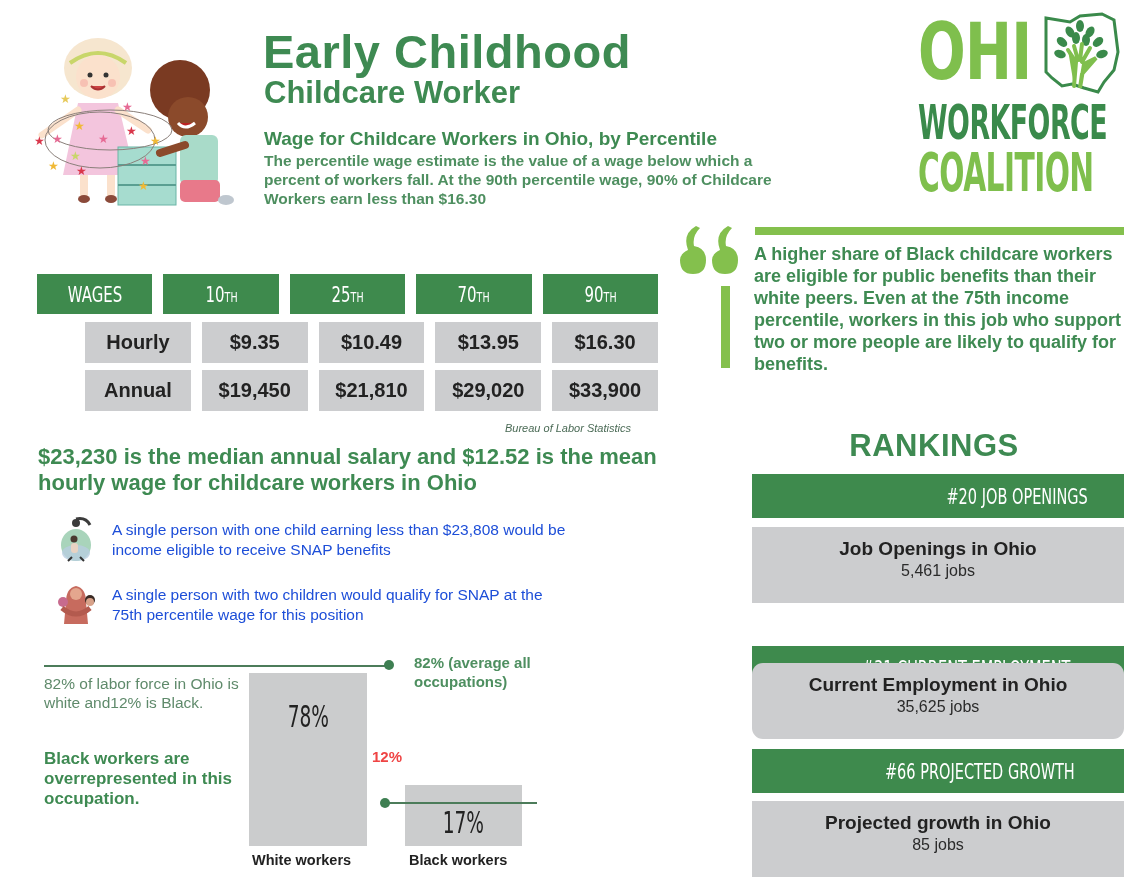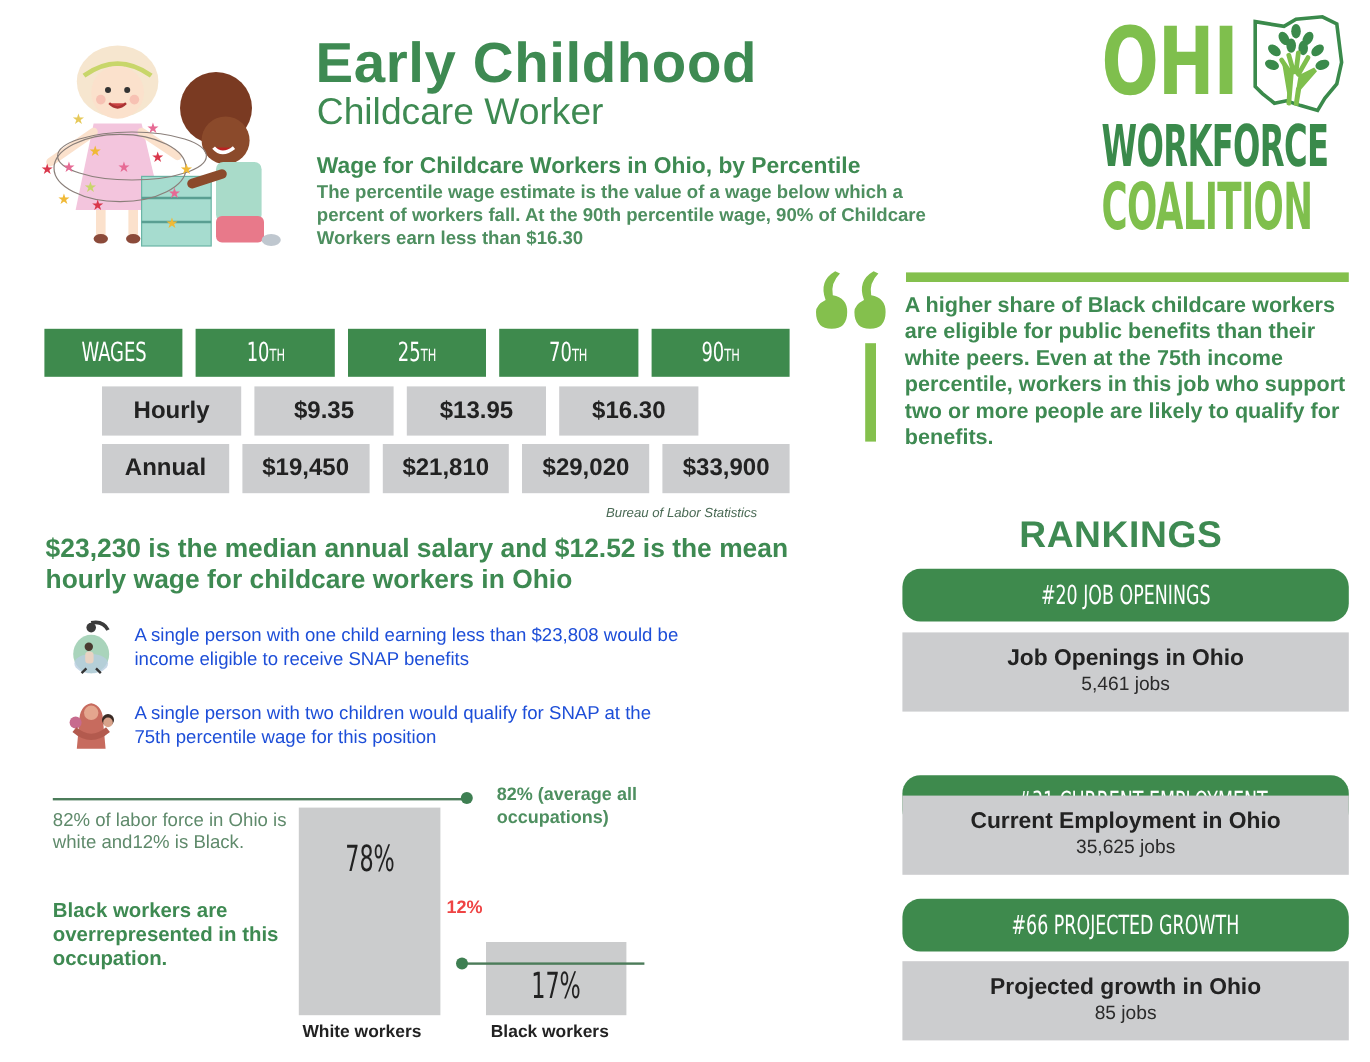--- a/index.html
+++ b/index.html
@@ -4,21 +4,21 @@
 <style>
   * { box-sizing: border-box; margin: 0; padding: 0; }
   html, body { width: 1142px; height: 885px; background: #ffffff; overflow: hidden; }
   body { position: relative; font-family: "Liberation Sans", "DejaVu Sans", sans-serif; color: #2b2b2b; }
 
   .abs { position: absolute; }
 
   
   .illustration { left: 30px; top: 35px; width: 210px; height: 175px; }
   .title-main { left: 263px; top: 26px; font-size: 47px; font-weight: 700; color: #3e8a52; letter-spacing: 0.5px; line-height: 52px; white-space: nowrap; }
-  .title-sub { left: 264px; top: 75px; font-size: 31px; font-weight: 400; color: #3e8a52; line-height: 36px; white-space: nowrap; }
+  .title-sub { left: 264px; top: 75px; font-size: 31px; font-weight: 700; color: #3e8a52; line-height: 36px; white-space: nowrap; }
   .wage-heading { left: 264px; top: 128px; font-size: 19px; font-weight: 700; color: #3e8a52; white-space: nowrap; }
   .wage-desc { left: 264px; top: 151px; width: 540px; font-size: 15.5px; font-weight: 700; color: #4e8f60; line-height: 19px; }
 
   
   .logo { left: 915px; top: 12px; width: 210px; height: 185px; }
   .logo-ohi { position: absolute; left: 3px; top: 0px; font-family: "DejaVu Sans", sans-serif; font-weight: 700; font-size: 78px; line-height: 80px; color: #7fbf4d; transform: scaleX(0.72); transform-origin: left top; letter-spacing: -1px; }
   .logo-workforce { position: absolute; left: 3px; top: 86px; font-family: "DejaVu Sans", sans-serif; font-weight: 700; font-size: 48px; line-height: 48px; color: #3a8a4b; transform: scaleX(0.56); transform-origin: left top; white-space: nowrap; letter-spacing: -1px; }
   .logo-coalition { position: absolute; left: 3px; top: 134px; font-family: "DejaVu Sans", sans-serif; font-weight: 700; font-size: 54px; line-height: 54px; color: #7fbf4d; transform: scaleX(0.55); transform-origin: left top; white-space: nowrap; letter-spacing: -1px; }
   .logo-map { position: absolute; left: 125px; top: 0px; width: 85px; height: 85px; }
 
@@ -62,23 +62,23 @@
   .black-avg-label { left: 372px; top: 724px; font-size: 15px; font-weight: 700; color: #ef4444; margin-top: 24px; }
 
   
   .quote-mark { left: 678px; top: 224px; width: 62px; height: 52px; }
   .quote-vbar { left: 721px; top: 286px; width: 9px; height: 82px; background: #84c04d; }
   .quote-hbar { left: 755px; top: 227px; width: 369px; height: 8px; background: #84c04d; }
   .quote-text { left: 754px; top: 243px; width: 380px; font-size: 18px; font-weight: 700; color: #3e8a52; line-height: 22px; }
 
   
   .rankings-title { left: 752px; top: 428px; width: 364px; text-align: center; font-size: 31px; font-weight: 700; color: #3e8a52; letter-spacing: 0.5px; }
-  .rank-head { left: 752px; width: 372px; height: 44px; background: #3e8a4d; color: #ffffff; display: flex; align-items: center; justify-content: center; font-family: "DejaVu Sans", sans-serif; font-size: 22px; border-radius: 15px; }
+  .rank-head { left: 752px; width: 372px; height: 44px; background: #3e8a4d; color: #ffffff; display: flex; align-items: center; justify-content: flex-end; font-family: "DejaVu Sans", sans-serif; font-size: 22px; }
   .rank-head span { display: inline-block; transform: scaleX(0.66); white-space: nowrap; }
-  .rank-body { left: 752px; width: 372px; height: 66px; background: #cccdcf; text-align: center; }
+  .rank-body { left: 752px; width: 372px; height: 76px; background: #cccdcf; text-align: center; }
   .rank-body .rb-title { margin-top: 11px; font-size: 19px; font-weight: 700; color: #222; }
   .rank-body .rb-value { font-size: 16px; color: #2b2b2b; margin-top: 2px; }
 </style>
 </head>
 <body>
 
 <div class="abs illustration">
   <svg width="210" height="175" viewBox="0 0 210 175">
 
     <ellipse cx="68" cy="33" rx="34" ry="30" fill="#f6e6cf"></ellipse>
@@ -172,20 +172,21 @@
     <div class="wt-cell cn wt-head">
       <span class="cond"><span>70</span><span class="sup">TH</span></span>
     </div>
     <div class="wt-cell cn wt-head">
       <span class="cond"><span>90</span><span class="sup">TH</span></span>
     </div>
   </div>
   <div class="wt-row body-row">
     <div class="wt-cell c0 wt-body">Hourly</div>
     <div class="wt-cell cn wt-body">$9.35</div>
+    <div class="wt-cell cn wt-body">$10.49</div>
     <div class="wt-cell cn wt-body">$13.95</div>
     <div class="wt-cell cn wt-body">$16.30</div>
   </div>
   <div class="wt-row body-row">
     <div class="wt-cell c0 wt-body">Annual</div>
     <div class="wt-cell cn wt-body">$19,450</div>
     <div class="wt-cell cn wt-body">$21,810</div>
     <div class="wt-cell cn wt-body">$29,020</div>
     <div class="wt-cell cn wt-body">$33,900</div>
   </div>
@@ -252,21 +253,21 @@
   <span>#20 JOB OPENINGS</span>
 </div>
 <div class="abs rank-body" style="top:527px;">
   <div class="rb-title">Job Openings in Ohio</div>
   <div class="rb-value">5,461 jobs</div>
 </div>
 
 <div class="abs rank-head" style="top:646px;padding-left:28px;">
   <span>#31 CURRENT EMPLOYMENT</span>
 </div>
-<div class="abs rank-body" style="top:663px;">
+<div class="abs rank-body" style="top:663px;border-radius:11px;">
   <div class="rb-title">Current Employment in Ohio</div>
   <div class="rb-value">35,625 jobs</div>
 </div>
 
 <div class="abs rank-head" style="top:749px;">
   <span>#66 PROJECTED GROWTH</span>
 </div>
 <div class="abs rank-body" style="top:801px;">
   <div class="rb-title">Projected growth in Ohio</div>
   <div class="rb-value">85 jobs</div>

